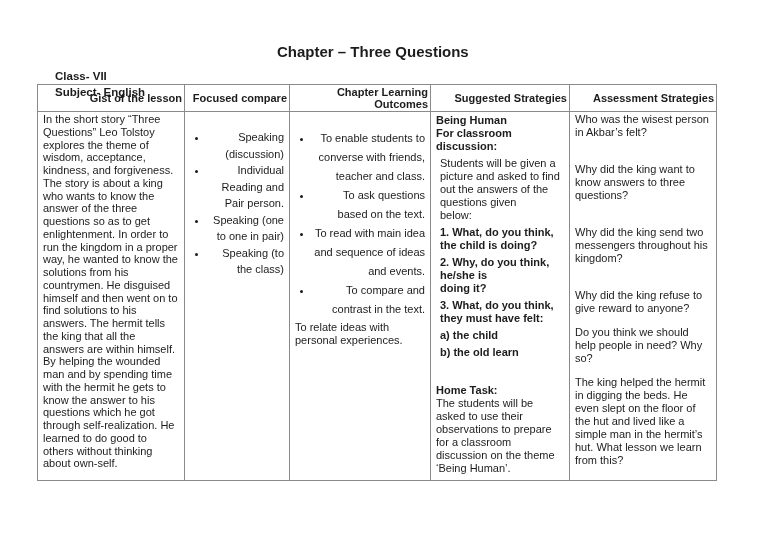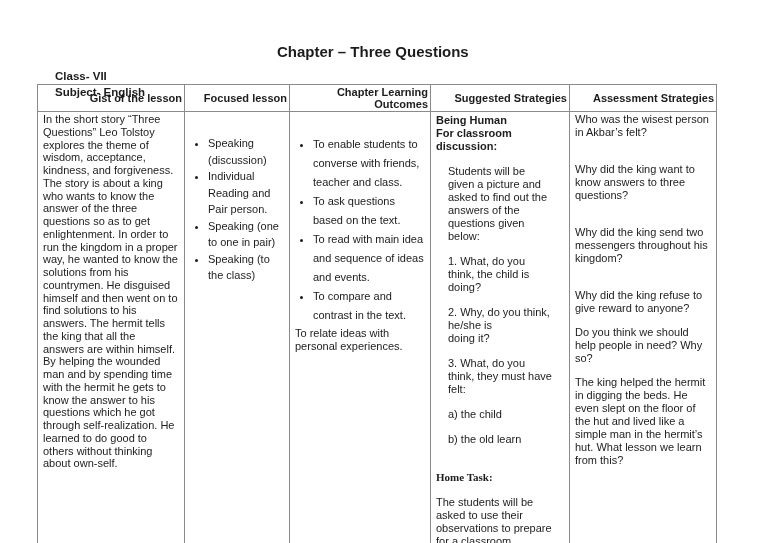--- a/index.html
+++ b/index.html
@@ -63,37 +63,38 @@
     vertical-align: top;
     height: 358px;
     padding: 2px 5px 2px 5px;
   }
 
   
   td.cell-gist { line-height: 12.75px; padding-top: 1px; }
 
   
   .bullet-list {
-    margin: 21px 0 0 0;
+    margin: 15px 0 0 0;
     padding: 0 0 0 18px;
     list-style: disc;
+    text-align: right;
   }
   td.cell-skills .bullet-list li  { line-height: 16.5px; }
   td.cell-outcomes .bullet-list li { line-height: 19px; }
   .outcomes-footer {
     margin: 2px 0 0 0;
     line-height: 12.5px;
   }
 
   
   td.cell-strategies { line-height: 13px; }
   .strat-head { font-weight: bold; margin: 0; }
-  .strat-intro { margin: 12px; white-space: pre-line; }
-  .question-list p { margin: 12px; white-space: pre-line; }
-  .home-task-label { font-weight: bold; margin: 25px 0 12px 0; font-family: Liberation Serif, serif; }
+  .strat-intro { margin: 4px; white-space: pre-line; }
+  .question-list p { margin: 4px; white-space: pre-line; font-weight: bold; }
+  .home-task-label { font-weight: bold; margin: 25px 0 0 0; }
   .home-task-text { margin: 0; }
 
   
   td.cell-assessment { line-height: 13px; padding-top: 1px; }
   .assessment-list p { margin: 0 0 11px 0; }
   .assessment-list p:nth-child(-n+3) { margin-bottom: 24px; }
 </style>
 </head>
 <body>
 
@@ -107,21 +108,21 @@
   <colgroup>
     <col style="width:147px">
     <col style="width:105px">
     <col style="width:141px">
     <col style="width:139px">
     <col style="width:147px">
   </colgroup>
   <thead>
     <tr>
       <th>Gist of the lesson</th>
-      <th>Focused lesson</th>
+      <th>Focused compare</th>
       <th>Chapter Learning Outcomes</th>
       <th>Suggested Strategies</th>
       <th>Assessment Strategies</th>
     </tr>
   </thead>
   <tbody>
     <tr>
 
       <td class="cell-gist">
         <div>In the short story “Three Questions” Leo Tolstoy explores the theme of wisdom, acceptance, kindness, and forgiveness. The story is about a king who wants to know the answer of the three questions so as to get enlightenment. In order to run the kingdom in a proper way, he wanted to know the solutions from his countrymen. He disguised himself and then went on to find solutions to his answers. The hermit tells the king that all the answers are within himself. By helping the wounded man and by spending time with the hermit he gets to know the answer to his questions which he got through self-realization. He learned to do good to others without thinking about own-self.</div>

